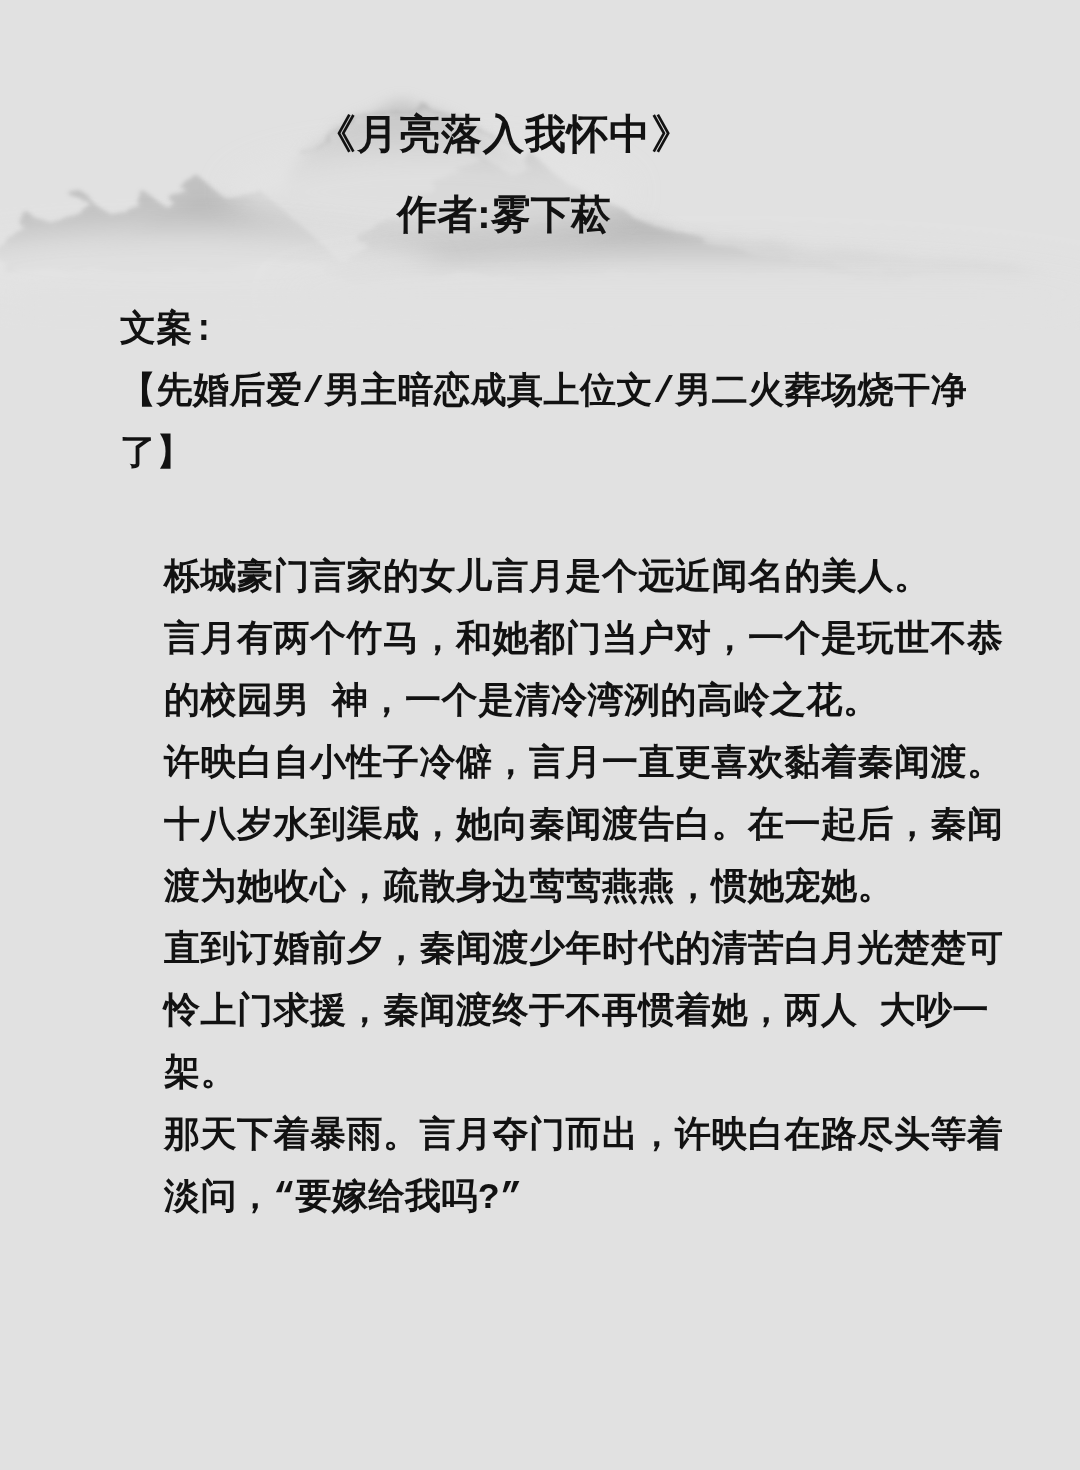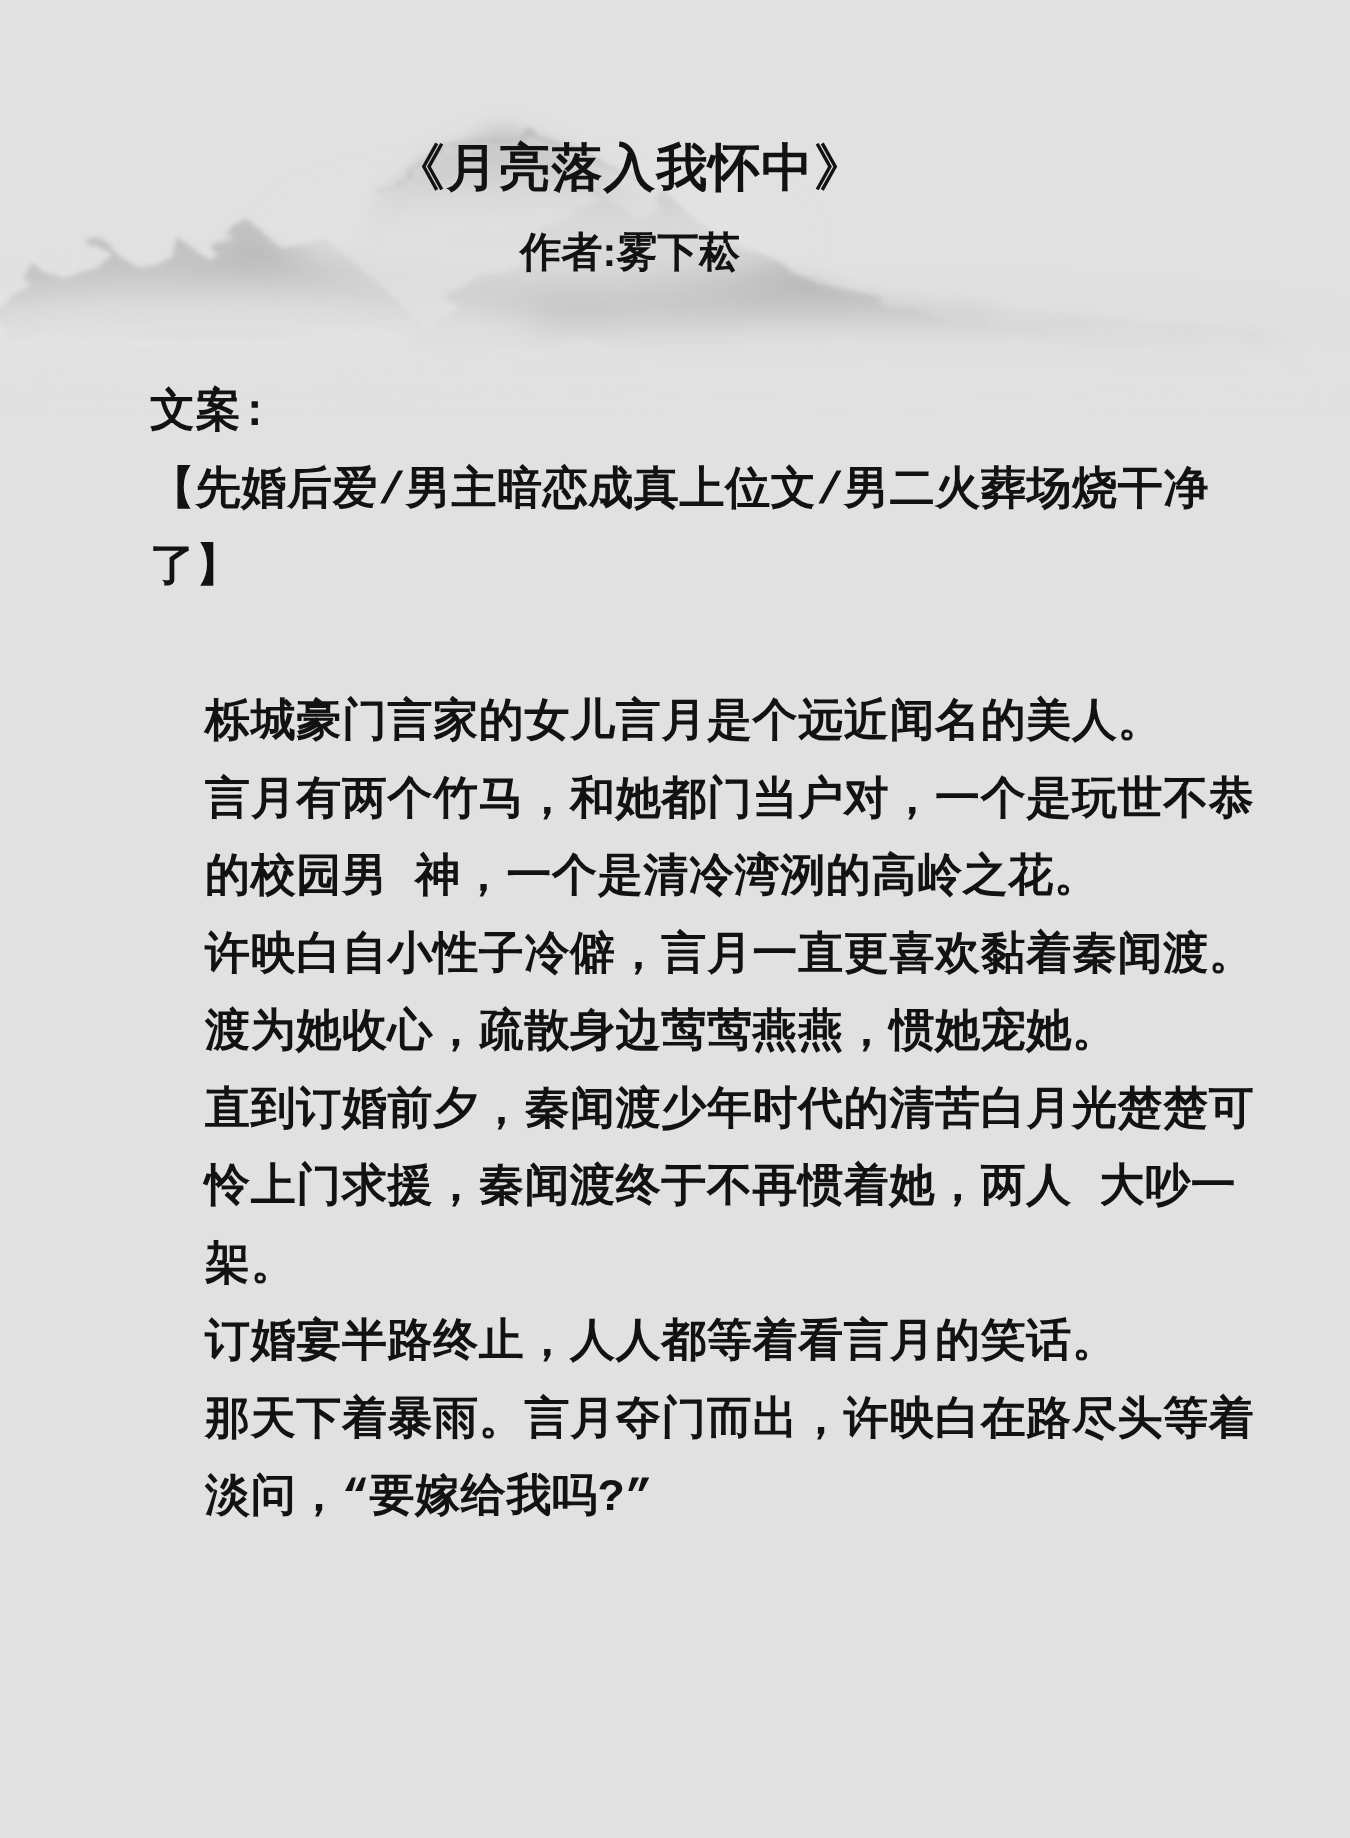--- a/index.html
+++ b/index.html
@@ -27,22 +27,22 @@
     font-weight: 800;
     z-index: 2;
     padding-left: 24px;
   }
   .title {
     font-size: 41px;
     line-height: 48px;
     letter-spacing: 1px;
   }
   .author {
-    margin-top: 20px;
-    font-size: 33px;
+    margin-top: 32px;
+    font-size: 40px;
     line-height: 48px;
   }
   .content {
     position: absolute;
     top: 300px; left: 120px;
     width: 860px;
     font-weight: 800;
     font-size: 36px;
     z-index: 2;
     font-family: Liberation Mono, monospace;
@@ -108,23 +108,23 @@
     <div class="text-line">文案:</div>
     <div>
         <div class="text-line">【先婚后爱/男主暗恋成真上位文/男二火葬场烧干净</div>
         <div class="text-line">了】</div>
       </div>
     <div class="story-block">
         <div class="text-line">栎城豪门言家的女儿言月是个远近闻名的美人。</div>
         <div class="text-line">言月有两个竹马，和她都门当户对，一个是玩世不恭</div>
         <div class="text-line">的校园男 神，一个是清冷湾洌的高岭之花。</div>
         <div class="text-line">许映白自小性子冷僻，言月一直更喜欢黏着秦闻渡。</div>
+        <div class="text-line">十八岁水到渠成，她向秦闻渡告白。在一起后，秦闻</div>
         <div class="text-line">渡为她收心，疏散身边莺莺燕燕，惯她宠她。</div>
         <div class="text-line">直到订婚前夕，秦闻渡少年时代的清苦白月光楚楚可</div>
         <div class="text-line">怜上门求援，秦闻渡终于不再惯着她，两人 大吵一</div>
         <div class="text-line">架。</div>
-        <div class="text-line">订婚宴半路终止，人人都等着看言月的笑话。</div>
         <div class="text-line">那天下着暴雨。言月夺门而出，许映白在路尽头等着</div>
         <div class="text-line">淡问，“要嫁给我吗?”</div>
       </div>
   </div>
 
 </div>
 
 </body></html>

